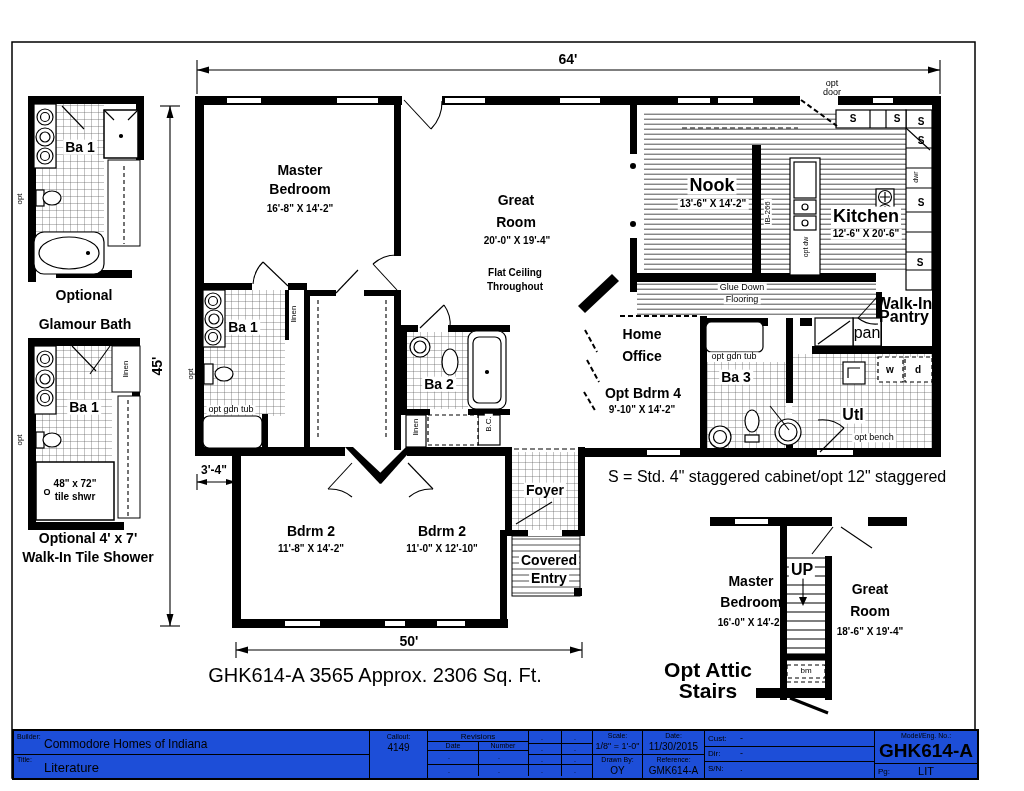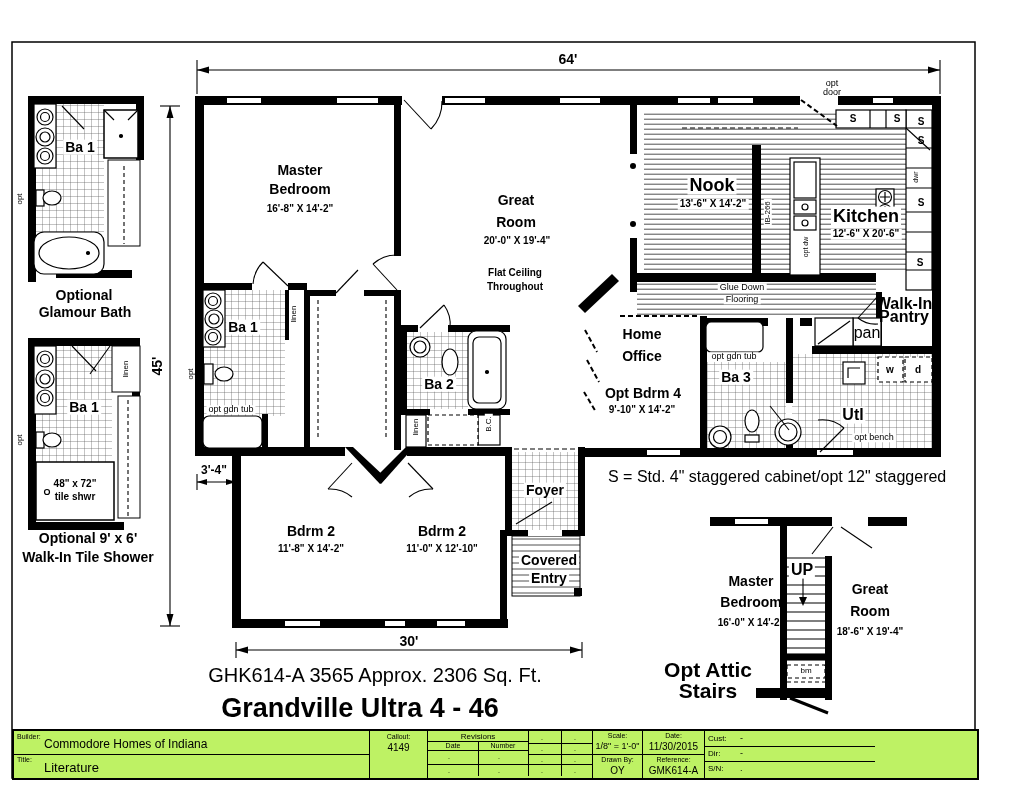--- a/index.html
+++ b/index.html
@@ -10,21 +10,21 @@
        text-align:center;color:#000;}
   .rot{transform:translate(-50%,-50%) rotate(-90deg);}
   .left{transform:translate(0,-50%);text-align:left;}
   .bg{background:#fff;padding:0 2px;}
   .b{font-weight:bold;}
   .f7{font-size:7px}.f8{font-size:8px}.f9{font-size:9px}.f10{font-size:10px}
   .f11{font-size:16px}.f12{font-size:12px}.f14{font-size:14px}
   .f15{font-size:14px}.f16{font-size:16px}.f17{font-size:21px}.f18{font-size:18px}
   .f20{font-size:20px}.f27{font-size:27px}
   
-  #tb{position:absolute;left:12px;top:729px;width:963px;height:47px;border:2px solid #000;background:#bef264;}
+  #tb{position:absolute;left:12px;top:729px;width:963px;height:47px;border:2px solid #000;background:#1d4ed8;}
   .tbcell{position:absolute;top:0;height:100%;border-left:1.5px solid #000;box-sizing:border-box;}
   .tbcell.first{border-left:none;}
   .tbl{position:absolute;font-size:7px;}
   .tbv{position:absolute;font-size:10px;}
   .hline{position:absolute;background:#000;height:1px;}
   .vline{position:absolute;background:#000;width:1px;}
 </style>
 </head>
 <body>
 
@@ -303,34 +303,34 @@
     <line x1="197" y1="482" x2="236" y2="482"></line>
     <line x1="197" y1="474" x2="197" y2="490"></line>
         <line x1="236" y1="474" x2="236" y2="490"></line>
     <polygon points="197,482 207,479 207,485" fill="#000" stroke="none"></polygon>
     <polygon points="236,482 226,479 226,485" fill="#000" stroke="none"></polygon>
   </g>
 </svg>
 
 <div class="lbl b f14" style="left:568px;top:59px">64'</div>
 <div class="lbl rot b f14" style="left:157px;top:366px">45'</div>
-<div class="lbl b f14 bg" style="left:409px;top:641px">30'</div>
+<div class="lbl b f14 bg" style="left:409px;top:641px">50'</div>
 <div class="lbl b f12" style="left:214px;top:470px">3'-4"</div>
 
 <div class="lbl b f15 bg" style="left:80px;top:147px">Ba 1</div>
 <div class="lbl rot f8 bg" style="left:20px;top:199px">opt</div>
 <div class="lbl b f15" style="left:84px;top:295px">Optional</div>
-<div class="lbl b f15" style="left:85px;top:312px">Glamour Bath</div>
+<div class="lbl b f15" style="left:85px;top:324px">Glamour Bath</div>
 
 <div class="lbl b f15 bg" style="left:84px;top:407px">Ba 1</div>
 <div class="lbl rot f8 bg" style="left:126px;top:369px">linen</div>
 <div class="lbl rot f8 bg" style="left:20px;top:440px">opt</div>
 <div class="lbl b f10 bg" style="left:75px;top:484px">48" x 72"</div>
 <div class="lbl b f10 bg" style="left:75px;top:497px">tile shwr</div>
-<div class="lbl b f15" style="left:88px;top:538px">Optional 9' x 6'</div>
+<div class="lbl b f15" style="left:88px;top:538px">Optional 4' x 7'</div>
 <div class="lbl b f15" style="left:88px;top:557px">Walk-In Tile Shower</div>
 
 <div class="lbl b f15" style="left:300px;top:170px">Master</div>
 <div class="lbl b f15" style="left:300px;top:189px">Bedroom</div>
 <div class="lbl b f10" style="left:300px;top:209px">16'-8" X 14'-2"</div>
 
 <div class="lbl b f15" style="left:516px;top:200px">Great</div>
 <div class="lbl b f15" style="left:516px;top:222px">Room</div>
 <div class="lbl b f10" style="left:517px;top:241px">20'-0" X 19'-4"</div>
 <div class="lbl b f10" style="left:515px;top:273px">Flat Ceiling</div>
@@ -393,21 +393,20 @@
 <div class="lbl b f15" style="left:751px;top:602px">Bedroom</div>
 <div class="lbl b f10" style="left:751px;top:623px">16'-0" X 14'-2"</div>
 <div class="lbl b f15" style="left:870px;top:589px">Great</div>
 <div class="lbl b f15" style="left:870px;top:611px">Room</div>
 <div class="lbl b f10" style="left:870px;top:632px">18'-6" X 19'-4"</div>
 <div class="lbl b f17" style="left:708px;top:670px">Opt Attic</div>
 <div class="lbl b f17" style="left:708px;top:691px">Stairs</div>
 <div class="lbl f8 bg" style="left:806px;top:671px">bm</div>
 
 <div class="lbl f20" style="left:375px;top:675px">GHK614-A 3565  Approx. 2306 Sq. Ft.</div>
-<div class="lbl b f27" style="left:360px;top:708px">Grandville Ultra 4 - 46</div>
 
 <div id="tb">
   <div class="tbcell first" style="left:0;width:355px">
     <span class="tbl" style="left:3px;top:2px">Builder:</span>
     <span class="tbv" style="left:30px;top:6px;font-size:12px">Commodore Homes of Indiana</span>
     <div class="hline" style="left:0;top:23px;width:355px"></div>
     <span class="tbl" style="left:3px;top:25px">Title:</span>
     <span class="tbv" style="left:30px;top:29px;font-size:13px">Literature</span>
   </div>
   <div class="tbcell" style="left:355px;width:58px">
@@ -456,15 +455,22 @@
   <div class="tbcell" style="left:690px;width:170px">
     <span class="tbl" style="left:3px;top:3px;font-size:8px">Cust:</span>
     <span class="tbv" style="left:35px;top:2px;font-size:9px">-</span>
     <div class="hline" style="left:0;top:15px;width:170px"></div>
     <span class="tbl" style="left:3px;top:18px;font-size:8px">Dir:</span>
     <span class="tbv" style="left:35px;top:17px;font-size:9px">-</span>
     <div class="hline" style="left:0;top:30px;width:170px"></div>
     <span class="tbl" style="left:3px;top:33px;font-size:8px">S/N:</span>
     <span class="tbv" style="left:35px;top:32px;font-size:9px">.</span>
   </div>
+  <div class="tbcell" style="left:860px;width:103px">
+    <span class="tbl" style="left:0;top:1px;width:100%;text-align:center">Model/Eng. No.:</span>
+    <span class="tbv b" style="left:0;top:9px;width:100%;text-align:center;font-size:19px">GHK614-A</span>
+    <div class="hline" style="left:0;top:32px;width:103px"></div>
+    <span class="tbl" style="left:3px;top:36px;font-size:8px">Pg:</span>
+    <span class="tbv" style="left:0;top:34px;width:100%;text-align:center;font-size:11px">LIT</span>
+  </div>
 </div>
 
 </div>
 
 </body></html>

